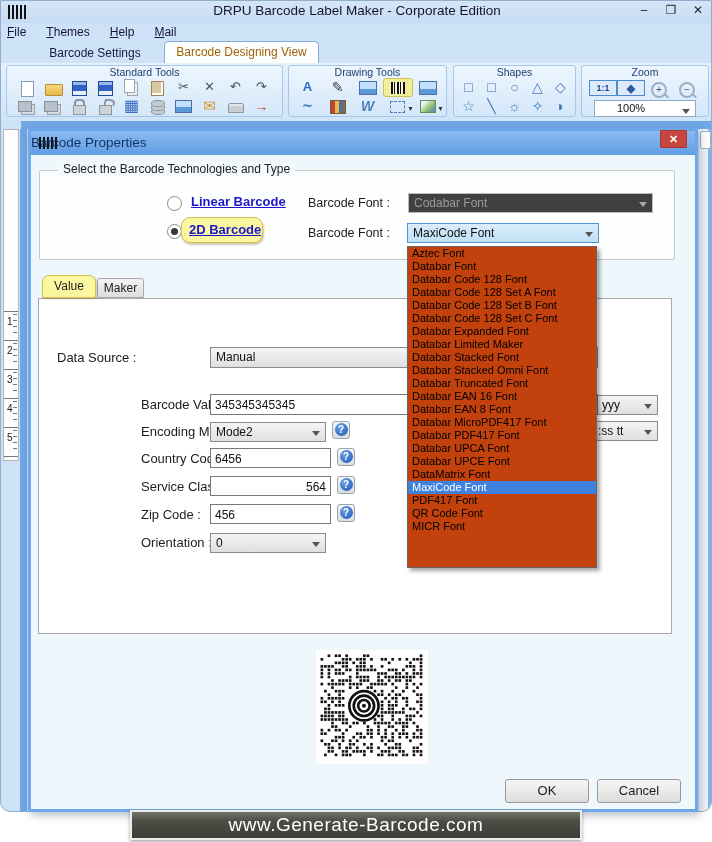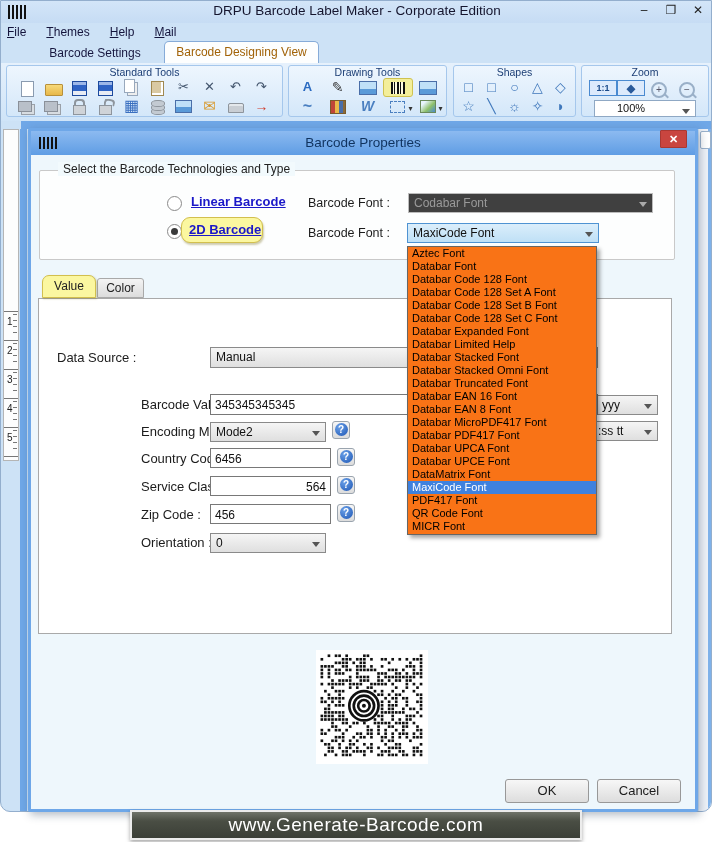--- a/index.html
+++ b/index.html
@@ -99,21 +99,21 @@
               background:repeating-linear-gradient(#777 0 1px,transparent 1px 6px);}
   .right-sliver{position:absolute;left:698px;top:128px;width:14px;height:682px;background:#eef2f8;}
   .right-line{position:absolute;left:707px;top:128px;width:3px;height:682px;background:#7fb2ea;}
   .right-thumb{position:absolute;left:699px;top:130px;width:9px;height:16px;background:#fff;
                border:1px solid #9ab2cc;border-radius:2px;}
   
   .dialog{position:absolute;left:28px;top:128px;width:670px;height:684px;background:#eef7fc;
           border:3px solid #6ea7e8;border-radius:2px;box-sizing:border-box;z-index:20;
           box-shadow:2px 3px 8px rgba(40,60,90,.35);}
   .dlg-title{position:absolute;left:0;top:0;right:0;height:24px;background:linear-gradient(#8cbaf0,#5f9de4);}
-  .dlg-title-text{position:absolute;left:0;right:0;top:4px;text-align:center;font-size:13.5px;color:#10335f;}
+  .dlg-title-text{position:absolute;left:0;right:0;top:4px;font-size:13.5px;color:#10335f;}
   .dlg-icon{position:absolute;left:8px;top:6px;width:20px;height:12px;
             background:repeating-linear-gradient(90deg,#111 0 2px,transparent 2px 4px);}
   .dlg-close{position:absolute;right:8px;top:-1px;width:27px;height:18px;background:#c9453f;border:1px solid #a93832;
              color:#fff;text-align:center;line-height:17px;font-size:11px;font-weight:bold;border-radius:1px;box-sizing:border-box;}
   .groupbox{position:absolute;left:8px;top:39px;width:634px;height:88px;background:#fdfefe;
             border:1px solid #c9c9c9;border-radius:2px;}
   .group-label{position:absolute;left:18px;top:-9px;background:#f2fafd;padding:0 5px;font-size:12px;color:#222;}
   .radio{position:absolute;width:13px;height:13px;border:1px solid #8a8a8a;border-radius:50%;background:#fff;box-sizing:content-box;}
   .radio.checked::after{content:"";position:absolute;left:3px;top:3px;width:7px;height:7px;border-radius:50%;background:#3a3a3a;}
   .blue-label{position:absolute;font-size:13px;font-weight:bold;color:#1b18c8;text-decoration:underline;}
@@ -121,21 +121,21 @@
                border:1px solid #d2bf4e;border-radius:9px;box-shadow:1px 2px 2px rgba(120,110,30,.35);}
   .plain-label{position:absolute;font-size:12.5px;color:#1c1c1c;}
   .dd{position:absolute;box-sizing:border-box;border:1px solid #8a8a8a;font-size:12px;padding:2px 16px 2px 5px;
       height:20px;line-height:15px;background:linear-gradient(#f5f5f5,#dfdfdf);color:#111;overflow:hidden;white-space:nowrap;}
   .dd.disabled{background:#404040;color:#9a9a9a;border-color:#bcbcbc;}
   .dd.active{background:linear-gradient(#dbeefb,#bfe0f6);border-color:#4f93d2;}
   .chev::after{content:"";position:absolute;right:5px;top:8px;border:4px solid transparent;border-top:5px solid #555;}
   .dd.disabled.chev::after{border-top-color:#aaa;}
   .txt{position:absolute;box-sizing:border-box;border:1px solid #787878;background:#fff;font-size:12px;
        padding:2px 4px;height:21px;line-height:16px;color:#111;white-space:nowrap;overflow:hidden;}
-  .font-list{position:absolute;left:376px;top:115px;width:190px;height:289px;background:#f97316;
+  .font-list{position:absolute;left:376px;top:115px;width:190px;height:322px;background:#c2410c;
              border:1px solid #666;box-sizing:border-box;z-index:40;box-shadow:3px 3px 4px rgba(0,0,0,.35);}
   .font-option{height:13px;line-height:13px;font-size:11px;padding-left:4px;color:#000;white-space:nowrap;}
   .font-option.selected{background:#3f81de;color:#fff;}
   .tab-value{position:absolute;left:11px;top:144px;width:54px;height:23px;background:#fbf7a0;
              border:1px solid #d2bf4e;border-radius:7px 7px 0 0;box-sizing:border-box;z-index:3;
              text-align:center;font-size:12px;line-height:21px;color:#222;box-shadow:1px 1px 2px rgba(120,110,30,.35);}
   .tab-color{position:absolute;left:66px;top:147px;width:47px;height:20px;background:linear-gradient(#f4f4f4,#dcdcdc);
              border:1px solid #a9a9a9;border-radius:3px 3px 0 0;box-sizing:border-box;z-index:2;
              text-align:center;font-size:12px;line-height:18px;color:#222;}
   .tab-panel{position:absolute;left:7px;top:167px;width:634px;height:336px;background:#fff;
@@ -299,39 +299,39 @@
 
     <div class="font-list">
 
     <div class="font-option">Aztec Font</div>
         <div class="font-option">Databar Font</div>
         <div class="font-option">Databar Code 128 Font</div>
         <div class="font-option">Databar Code 128 Set A Font</div>
         <div class="font-option">Databar Code 128 Set B Font</div>
         <div class="font-option">Databar Code 128 Set C Font</div>
         <div class="font-option">Databar Expanded Font</div>
-        <div class="font-option">Databar Limited Help</div>
+        <div class="font-option">Databar Limited Maker</div>
         <div class="font-option">Databar Stacked Font</div>
         <div class="font-option">Databar Stacked Omni Font</div>
         <div class="font-option">Databar Truncated Font</div>
         <div class="font-option">Databar EAN 16 Font</div>
         <div class="font-option">Databar EAN 8 Font</div>
         <div class="font-option">Databar MicroPDF417 Font</div>
         <div class="font-option">Databar PDF417 Font</div>
         <div class="font-option">Databar UPCA Font</div>
         <div class="font-option">Databar UPCE Font</div>
         <div class="font-option">DataMatrix Font</div>
         <div class="font-option selected">MaxiCode Font</div>
         <div class="font-option">PDF417 Font</div>
         <div class="font-option">QR Code Font</div>
         <div class="font-option">MICR Font</div>
       </div>
 
     <div class="tab-value">Value</div>
-    <div class="tab-color">Color</div>
+    <div class="tab-color">Maker</div>
     <div class="tab-panel"></div>
 
     <span class="field-label" style="left:26px;top:219px;">Data Source :</span>
     <div class="dd chev" style="left:179px;top:216px;width:388px;height:21px;z-index:10;">Manual</div>
 
     <span class="field-label" style="left:110px;top:266px;">Barcode Value :</span>
     <div class="txt" style="left:179px;top:263px;width:388px;z-index:10;">345345345345</div>
 
     <span class="field-label" style="left:110px;top:293px;">Encoding Mode :</span>
     <div class="dd chev" style="left:179px;top:291px;width:116px;z-index:10;">Mode2</div>

